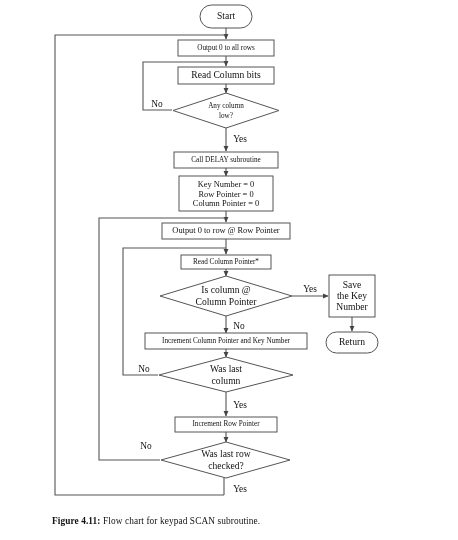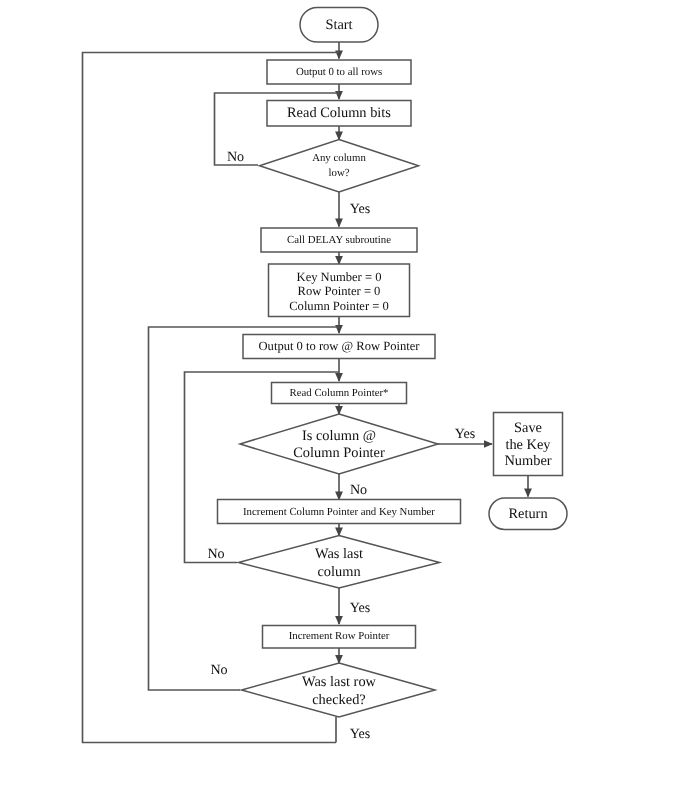--- a/index.html
+++ b/index.html
@@ -219,14 +219,18 @@
     <g>
       <polygon class="node-diamond" points="226,442 290,460 226,478 161,460"></polygon>
       <text class="node-text t-lg" x="226" y="455">Was last row</text>
       <text class="node-text t-lg" x="226" y="467">checked?</text>
     </g>
     <text class="edge-label" x="146" y="447">No</text>
     <text class="edge-label" x="240" y="490">Yes</text>
 
   </svg>
 
+  <div id="caption">
+    <span class="cap-label">Figure 4.11:</span>
+    <span>Flow chart for keypad SCAN subroutine.</span>
+  </div>
 
 </div>
 
 </body></html>

